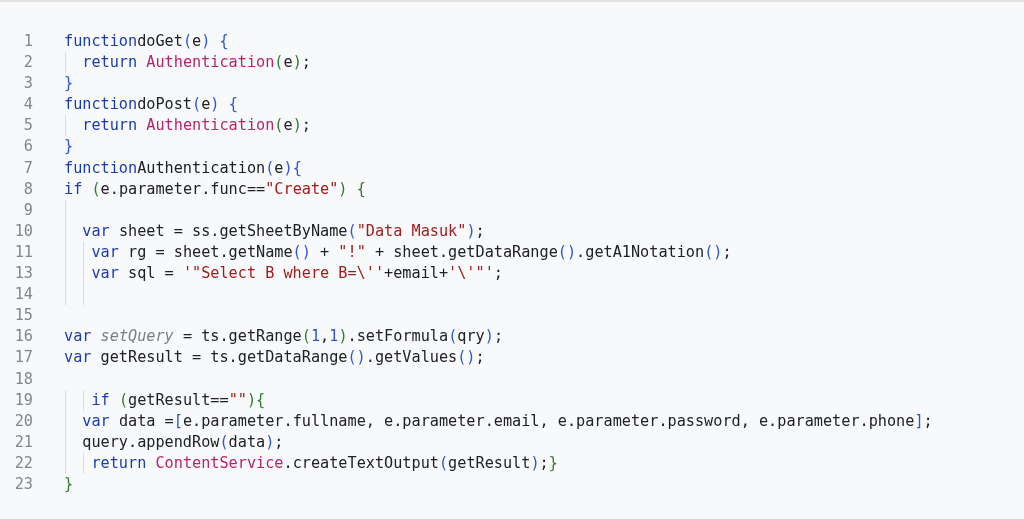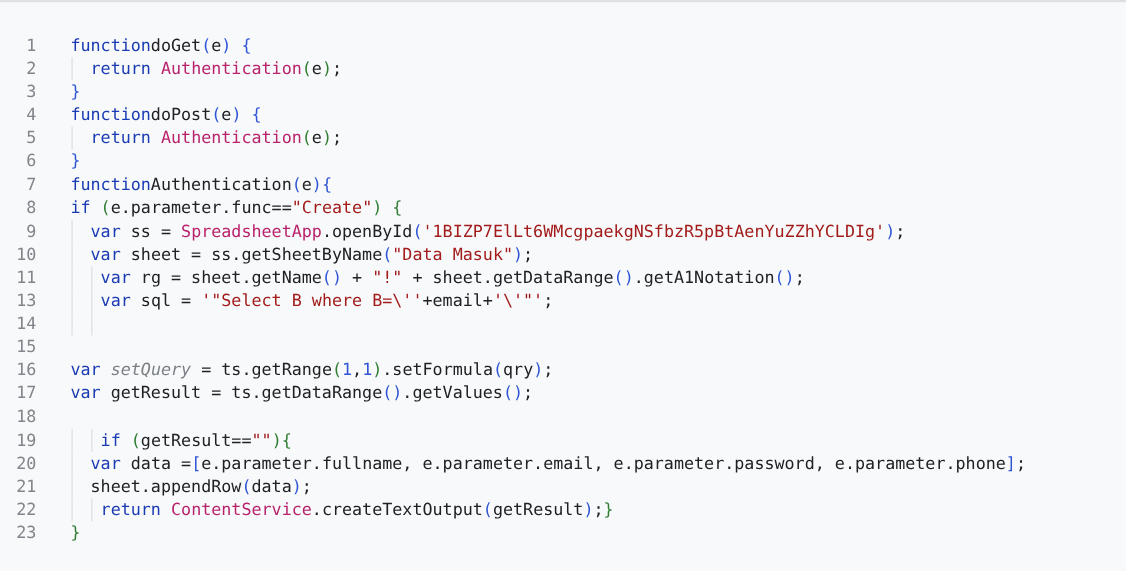--- a/index.html
+++ b/index.html
@@ -38,27 +38,27 @@
 <div class="top-border"></div>
 <div class="code-block" id="code-block">
     <div class="line"><span class="ln">1</span><span class="code"><span class="kw">function</span><span>doGet</span><span class="pn">(</span><span>e</span><span class="pn">)</span><span> </span><span class="pn">{</span></span></div>
     <div class="line"><span class="ln">2</span><span class="guide" style="left: 65px;"></span><span class="code"><span>  </span><span class="kw">return</span><span> </span><span class="fn">Authentication</span><span class="pg">(</span><span>e</span><span class="pg">)</span><span>;</span></span></div>
     <div class="line"><span class="ln">3</span><span class="code"><span class="pn">}</span></span></div>
     <div class="line"><span class="ln">4</span><span class="code"><span class="kw">function</span><span>doPost</span><span class="pn">(</span><span>e</span><span class="pn">)</span><span> </span><span class="pn">{</span></span></div>
     <div class="line"><span class="ln">5</span><span class="guide" style="left: 65px;"></span><span class="code"><span>  </span><span class="kw">return</span><span> </span><span class="fn">Authentication</span><span class="pg">(</span><span>e</span><span class="pg">)</span><span>;</span></span></div>
     <div class="line"><span class="ln">6</span><span class="code"><span class="pn">}</span></span></div>
     <div class="line"><span class="ln">7</span><span class="code"><span class="kw">function</span><span>Authentication</span><span class="pn">(</span><span>e</span><span class="pn">)</span><span class="pn">{</span></span></div>
     <div class="line"><span class="ln">8</span><span class="code"><span class="kw">if</span><span> </span><span class="pg">(</span><span>e.parameter.func==</span><span class="str">"Create"</span><span class="pg">)</span><span> </span><span class="pg">{</span></span></div>
-    <div class="line"><span class="ln">9</span><span class="guide" style="left: 65px;"></span><span class="code"><span>  </span><span class="kw">var</span><span> ss = </span><span class="fn">SpreadsheetApp</span><span>.openById</span><span class="pn">(</span><span class="str">'1BIZP7ElLt6WMcgpaekgNSfbzR5pBtAenYuZZhYCLDIg'</span><span class="pn">)</span><span>;</span></span></div>
+    <div class="line"><span class="ln">9</span><span class="guide" style="left: 65px;"></span></div>
     <div class="line"><span class="ln">10</span><span class="guide" style="left: 65px;"></span><span class="code"><span>  </span><span class="kw">var</span><span> sheet = ss.getSheetByName</span><span class="pn">(</span><span class="str">"Data Masuk"</span><span class="pn">)</span><span>;</span></span></div>
     <div class="line"><span class="ln">11</span><span class="guide" style="left: 65px;"></span><span class="guide" style="left: 83px;"></span><span class="code"><span>   </span><span class="kw">var</span><span> rg = sheet.getName</span><span class="pn">()</span><span> + </span><span class="str">"!"</span><span> + sheet.getDataRange</span><span class="pn">()</span><span>.getA1Notation</span><span class="pn">()</span><span>;</span></span></div>
     <div class="line"><span class="ln">13</span><span class="guide" style="left: 65px;"></span><span class="guide" style="left: 83px;"></span><span class="code"><span>   </span><span class="kw">var</span><span> sql = </span><span class="str">'"Select B where B=\''</span><span>+email+</span><span class="str">'\'"'</span><span>;</span></span></div>
     <div class="line"><span class="ln">14</span><span class="guide" style="left: 65px;"></span><span class="guide" style="left: 83px;"></span></div>
     <div class="line"><span class="ln">15</span></div>
     <div class="line"><span class="ln">16</span><span class="code"><span class="kw">var</span><span> </span><span class="dim">setQuery</span><span> = ts.getRange</span><span class="pg">(</span><span class="num">1</span><span>,</span><span class="num">1</span><span class="pg">)</span><span>.setFormula</span><span class="pn">(</span><span>qry</span><span class="pn">)</span><span>;</span></span></div>
     <div class="line"><span class="ln">17</span><span class="code"><span class="kw">var</span><span> getResult = ts.getDataRange</span><span class="pn">()</span><span>.getValues</span><span class="pn">()</span><span>;</span></span></div>
     <div class="line"><span class="ln">18</span></div>
     <div class="line"><span class="ln">19</span><span class="guide" style="left: 65px;"></span><span class="guide" style="left: 83px;"></span><span class="code"><span>   </span><span class="kw">if</span><span> </span><span class="pg">(</span><span>getResult==</span><span class="str">""</span><span class="pg">)</span><span class="pg">{</span></span></div>
     <div class="line"><span class="ln">20</span><span class="guide" style="left: 65px;"></span><span class="code"><span>  </span><span class="kw">var</span><span> data =</span><span class="pn">[</span><span>e.parameter.fullname, e.parameter.email, e.parameter.password, e.parameter.phone</span><span class="pn">]</span><span>;</span></span></div>
-    <div class="line"><span class="ln">21</span><span class="guide" style="left: 65px;"></span><span class="code"><span>  sheet.appendRow</span><span class="pn">(</span><span>data</span><span class="pn">)</span><span>;</span></span></div>
+    <div class="line"><span class="ln">21</span><span class="guide" style="left: 65px;"></span><span class="code"><span>  query.appendRow</span><span class="pn">(</span><span>data</span><span class="pn">)</span><span>;</span></span></div>
     <div class="line"><span class="ln">22</span><span class="guide" style="left: 65px;"></span><span class="guide" style="left: 83px;"></span><span class="code"><span>   </span><span class="kw">return</span><span> </span><span class="fn">ContentService</span><span>.createTextOutput</span><span class="pn">(</span><span>getResult</span><span class="pn">)</span><span>;</span><span class="pg">}</span></span></div>
     <div class="line"><span class="ln">23</span><span class="code"><span class="pg">}</span></span></div>
   </div>
 
 </body></html>

